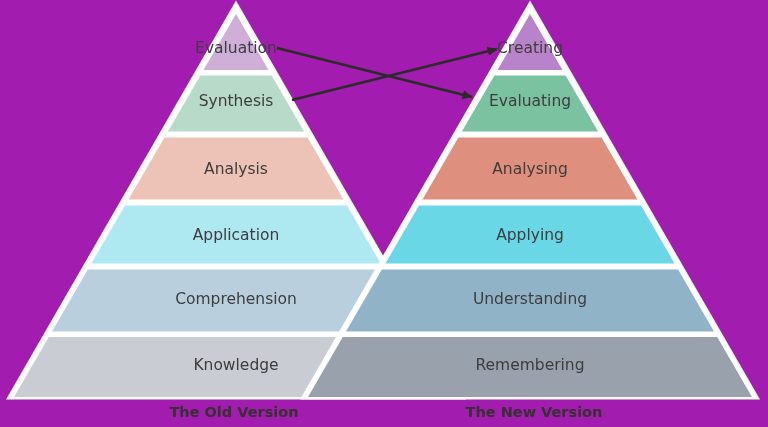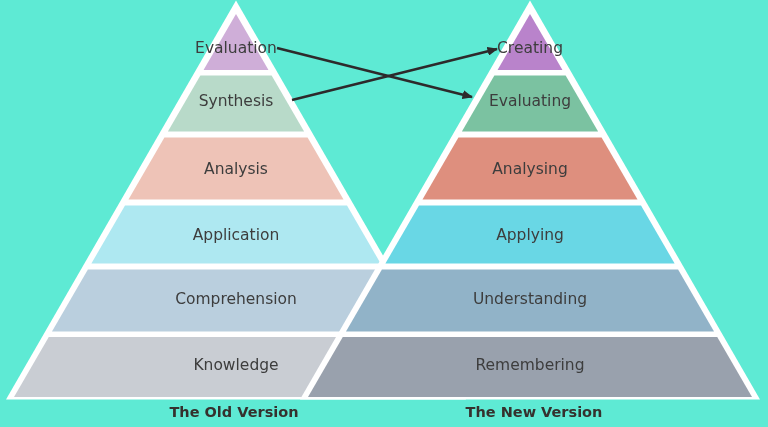--- a/index.html
+++ b/index.html
@@ -4,21 +4,21 @@
 <style>
   html, body {
     margin: 0;
     padding: 0;
     background: #ffffff;
   }
   .stage {
     position: relative;
     width: 768px;
     height: 427px;
-    background: #5eead4;
+    background: #a21caf;
     overflow: hidden;
     font-family: "DejaVu Sans", sans-serif;
   }
   svg { display: block; }
   .band-label {
     font-family: "DejaVu Sans", sans-serif;
     font-size: 15.5px;
     fill: #3d3d3d;
   }
   .caption-label {

